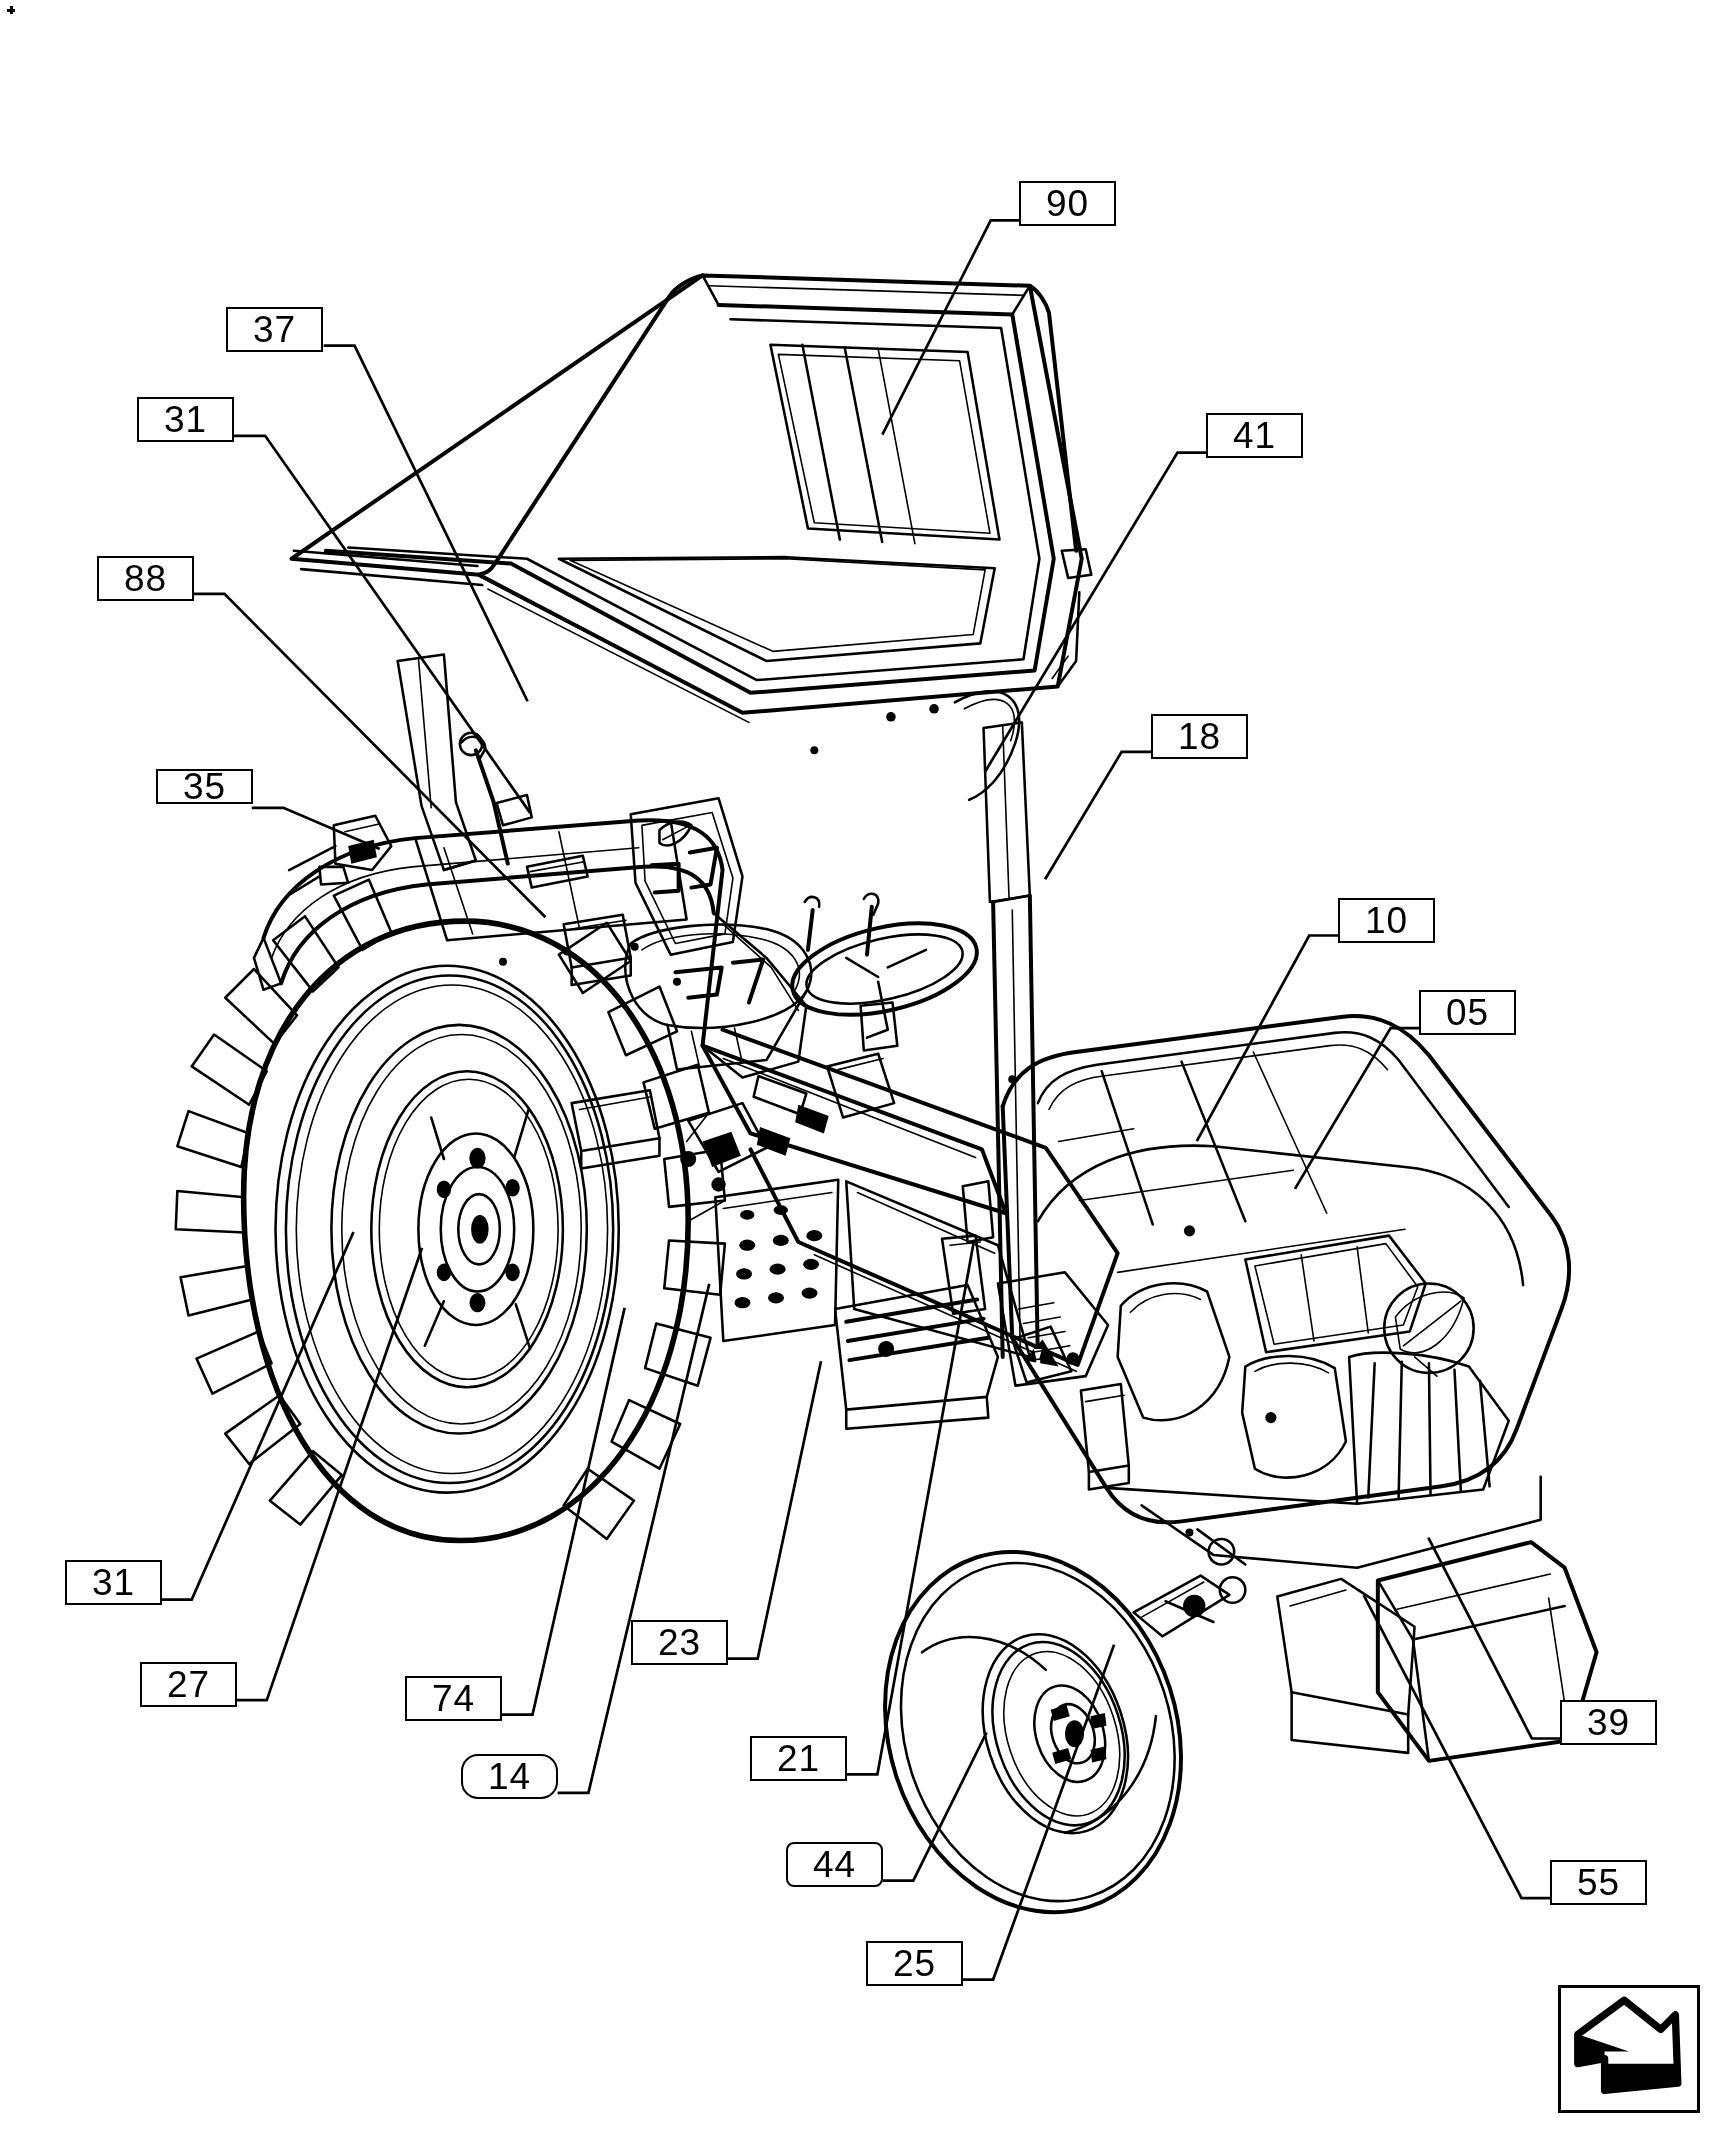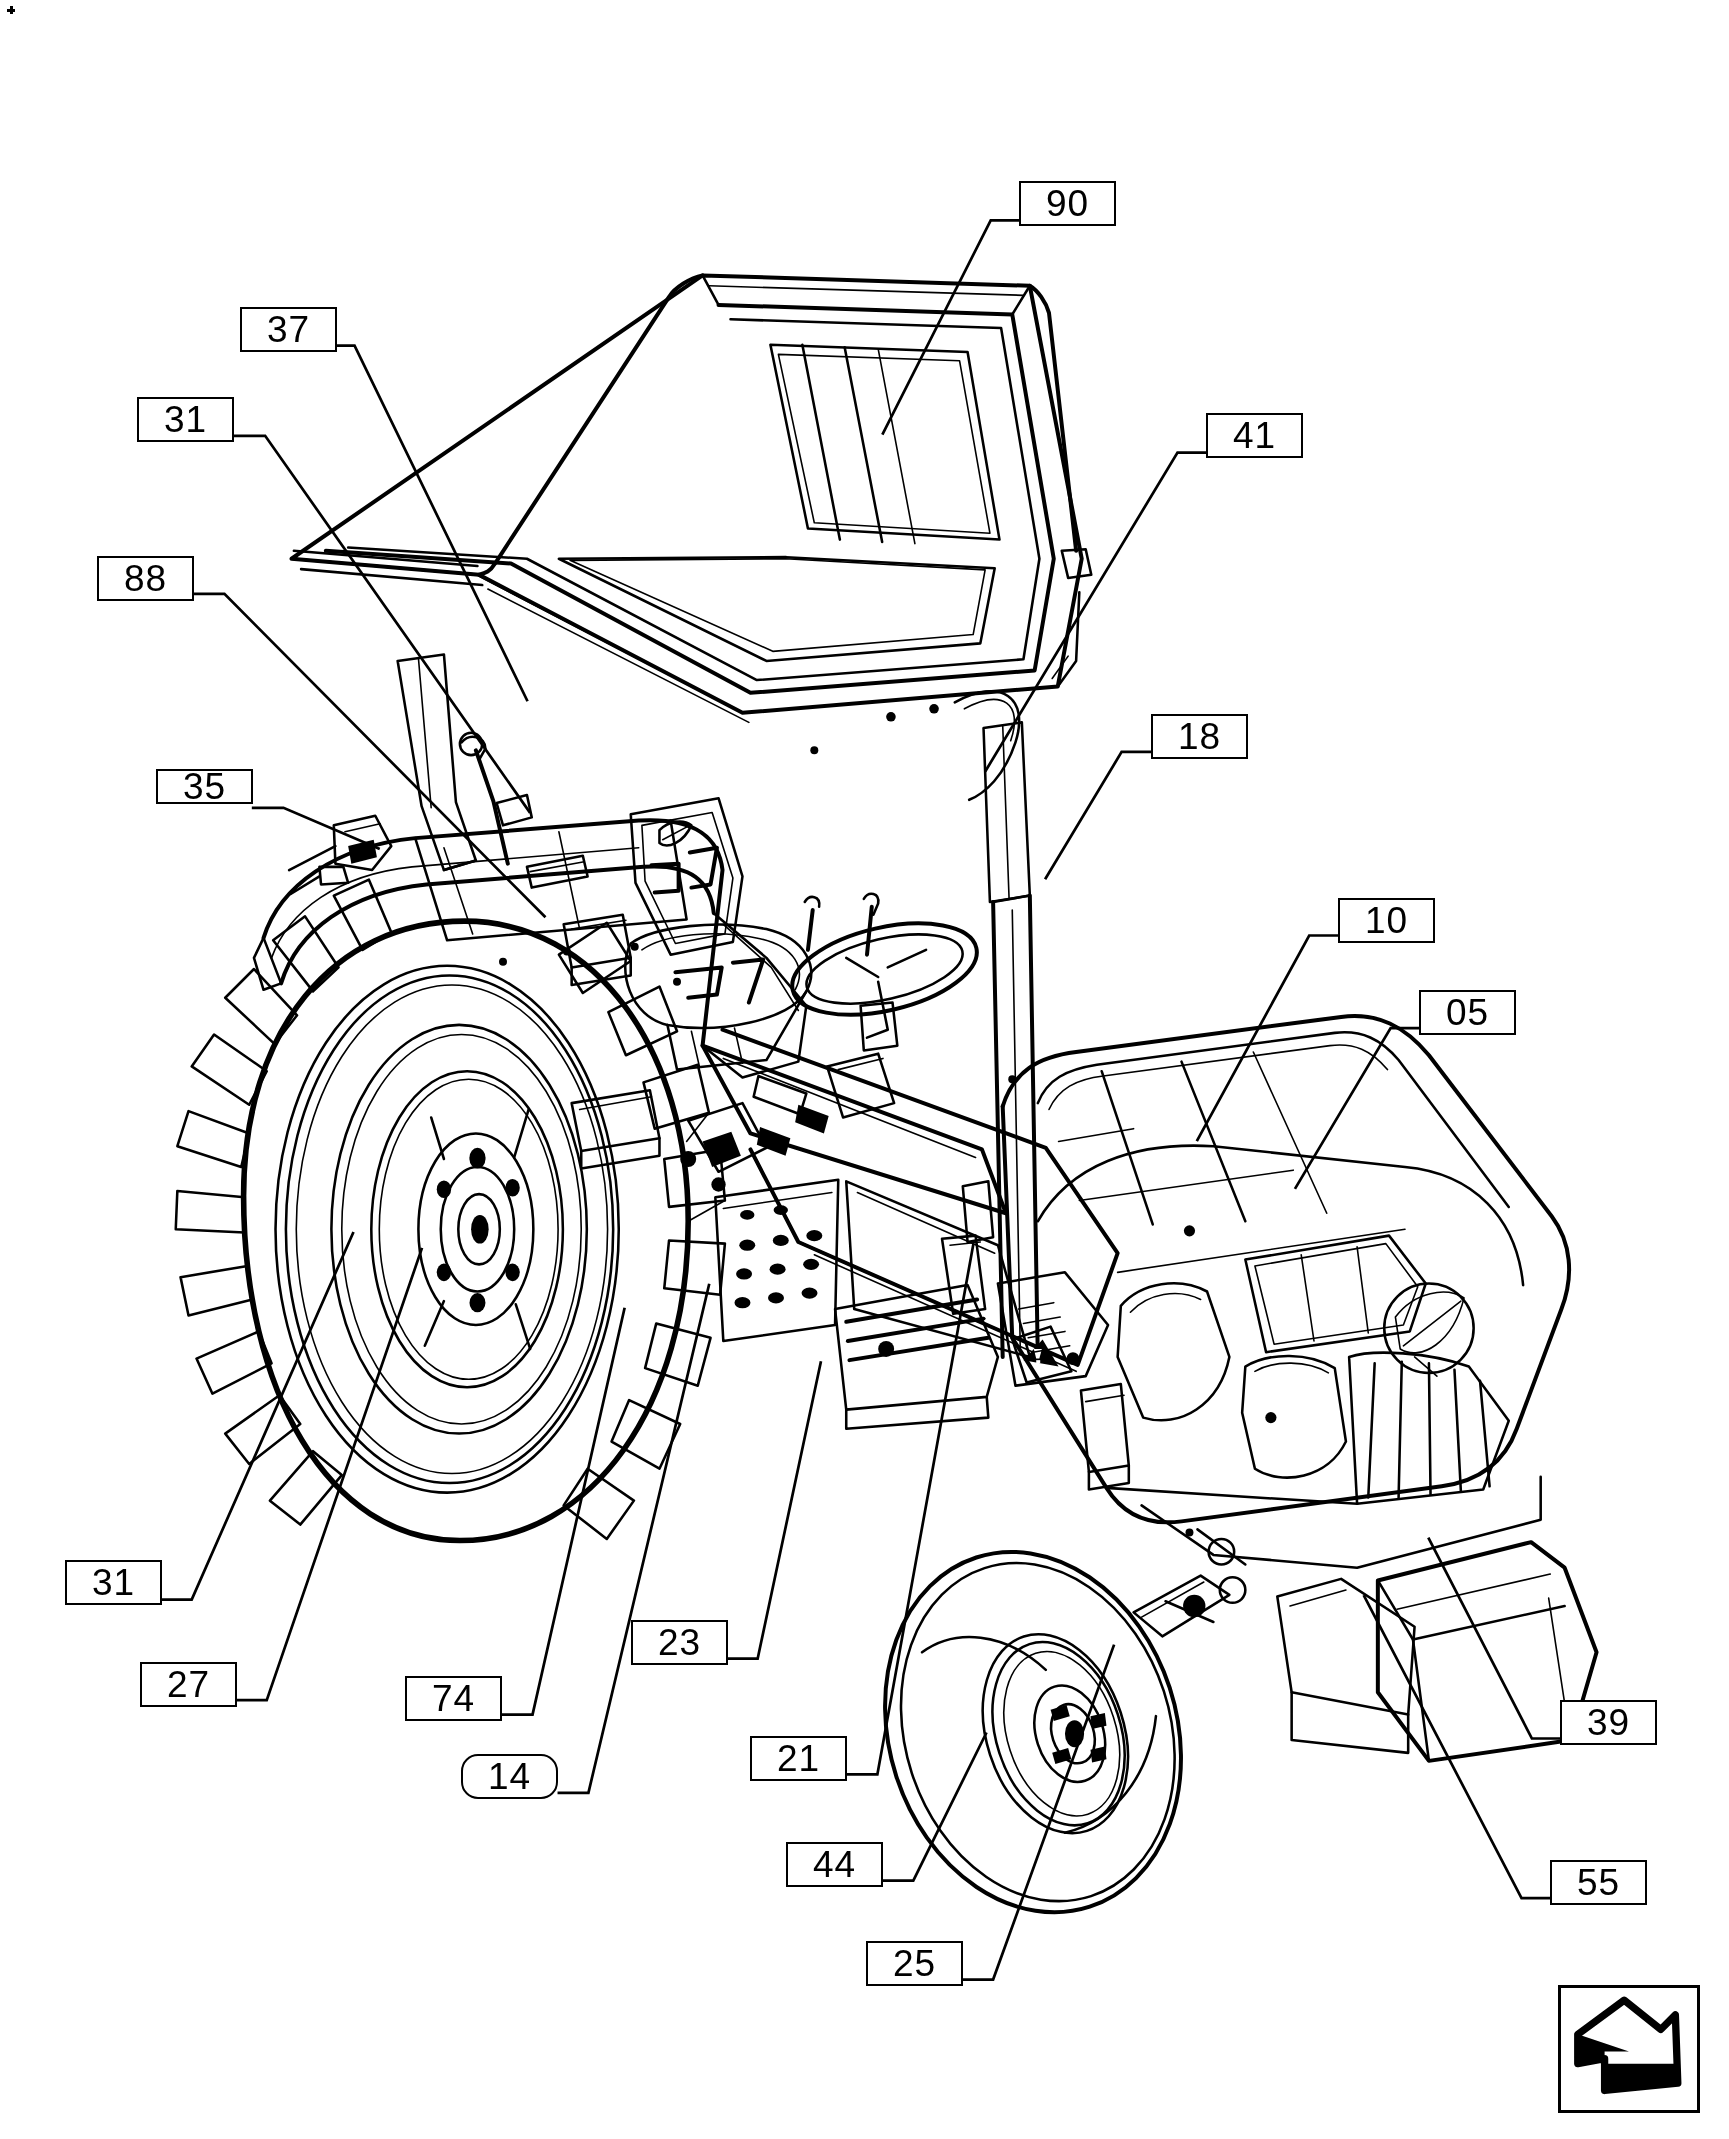--- a/index.html
+++ b/index.html
@@ -469,21 +469,21 @@
         <path d="M1207,2480 L1244,2480 L1395,2062" class="leader"></path>
         <path d="M1955,2178 L1919,2178 L1790,1928" class="leader"></path>
         <path d="M1942,2378 L1906,2378 L1709,2000" class="leader"></path>
       </g>
   </svg>
 
   <div id="callout-layer">
       <div class="callout" style="left: 1019px; top: 181px; width: 97px; height: 45px;">
         <span>90</span>
       </div>
-      <div class="callout" style="left: 240px; top: 307px; width: 97px; height: 45px;">
+      <div class="callout" style="left: 226px; top: 307px; width: 97px; height: 45px;">
         <span>37</span>
       </div>
       <div class="callout" style="left: 137px; top: 397px; width: 97px; height: 45px;">
         <span>31</span>
       </div>
       <div class="callout" style="left: 97px; top: 556px; width: 97px; height: 45px;">
         <span>88</span>
       </div>
       <div class="callout" style="left: 156px; top: 769px; width: 97px; height: 35px;">
         <span>35</span>
@@ -511,21 +511,21 @@
       </div>
       <div class="callout" style="left: 461px; top: 1754px; width: 97px; height: 45px; border-radius: 17px;">
         <span>14</span>
       </div>
       <div class="callout" style="left: 631px; top: 1620px; width: 97px; height: 45px;">
         <span>23</span>
       </div>
       <div class="callout" style="left: 750px; top: 1736px; width: 97px; height: 45px;">
         <span>21</span>
       </div>
-      <div class="callout" style="left: 786px; top: 1842px; width: 97px; height: 45px;">
+      <div class="callout" style="left: 786px; top: 1842px; width: 97px; height: 45px; border-radius: 8px;">
         <span>44</span>
       </div>
       <div class="callout" style="left: 866px; top: 1941px; width: 97px; height: 45px;">
         <span>25</span>
       </div>
       <div class="callout" style="left: 1560px; top: 1700px; width: 97px; height: 45px;">
         <span>39</span>
       </div>
       <div class="callout" style="left: 1550px; top: 1860px; width: 97px; height: 45px;">
         <span>55</span>

